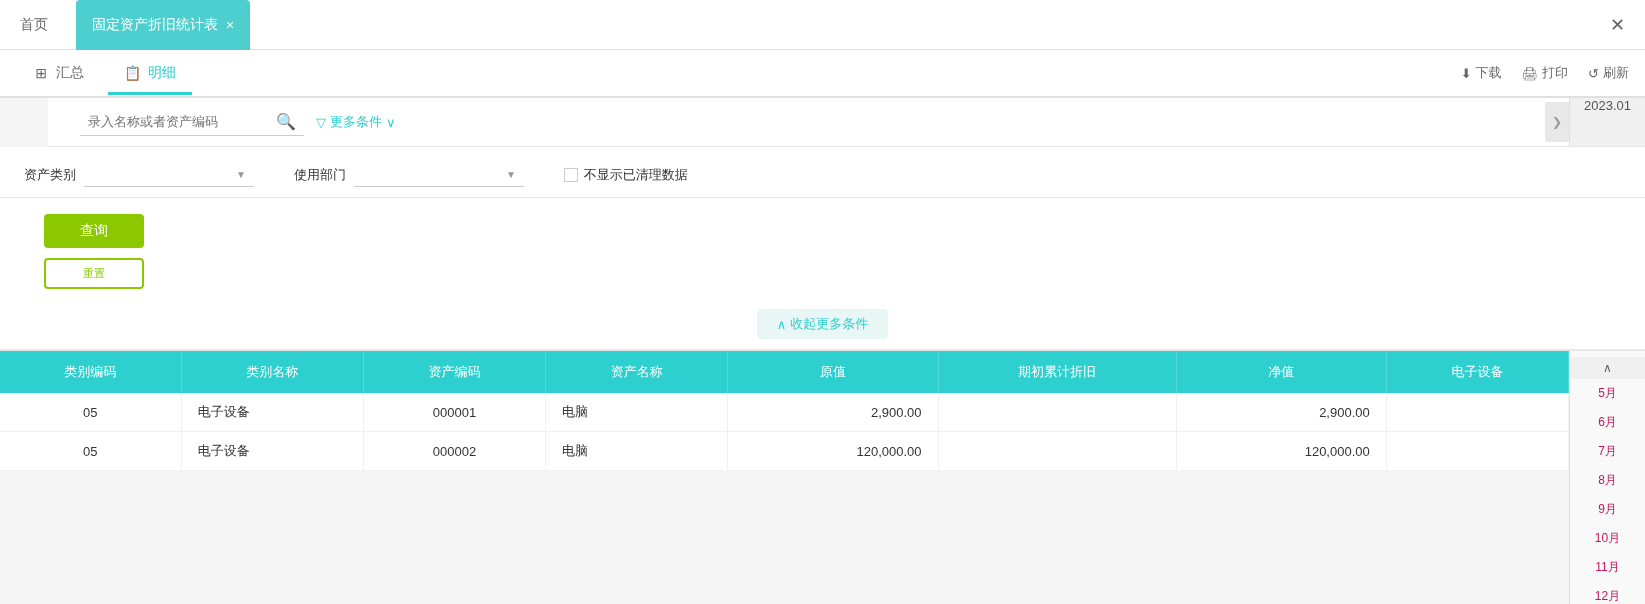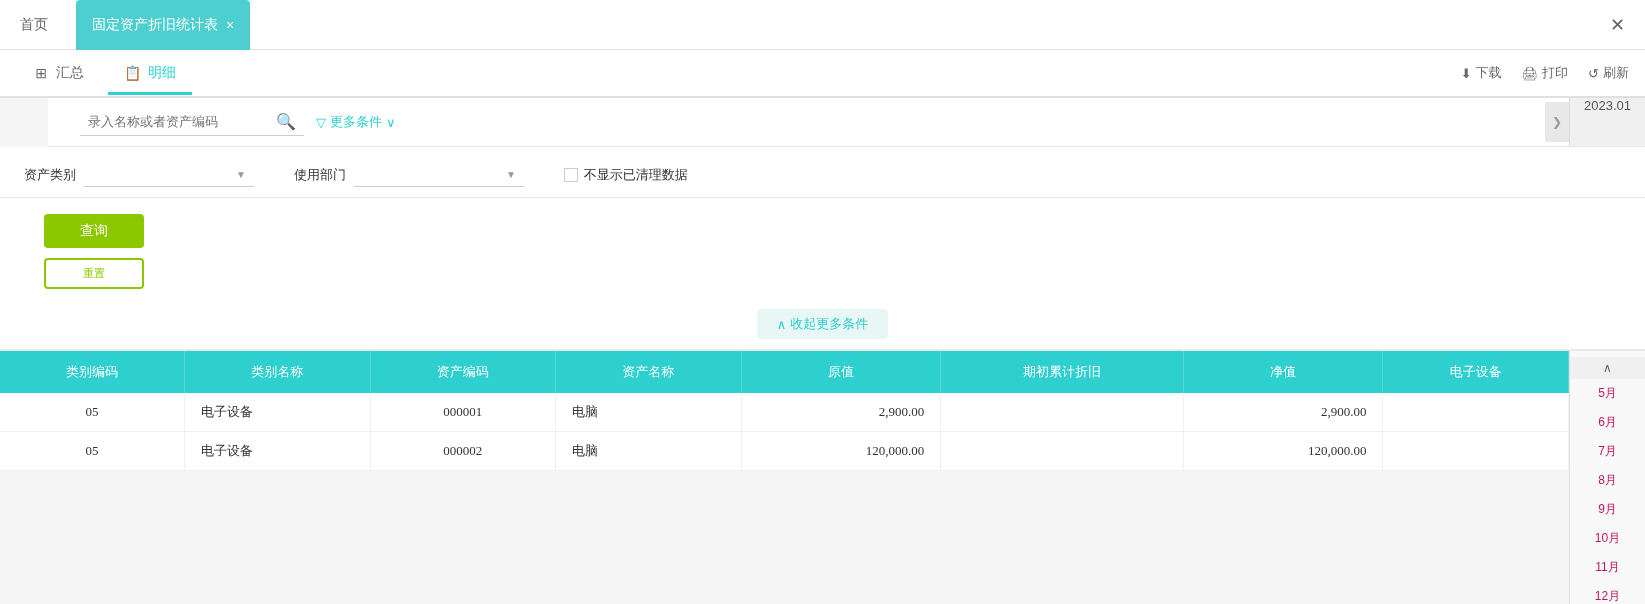--- a/index.html
+++ b/index.html
@@ -153,21 +153,21 @@
     .expand-handle {
       position: absolute; right: 76px; top: 50%; transform: translateY(-50%);
       width: 24px; height: 40px; background: #e8e8e8; display: flex;
       align-items: center; justify-content: center; cursor: pointer;
       border-radius: 2px 0 0 2px; font-size: 12px; color: #999; z-index: 10;
     }
 
     .content-area {
       display: flex; flex: 1; overflow: hidden;
     }
-    .table-section { flex: 1; overflow: auto; font-family: Liberation Serif, serif; }
+    .table-section { flex: 1; overflow: auto; }
   </style>
 </head>
 <body>
 
 <div class="top-nav">
   <span class="nav-home">首页</span>
   <div class="nav-tab">
     <span>固定资产折旧统计表</span>
     <span class="close-btn">×</span>
   </div>

